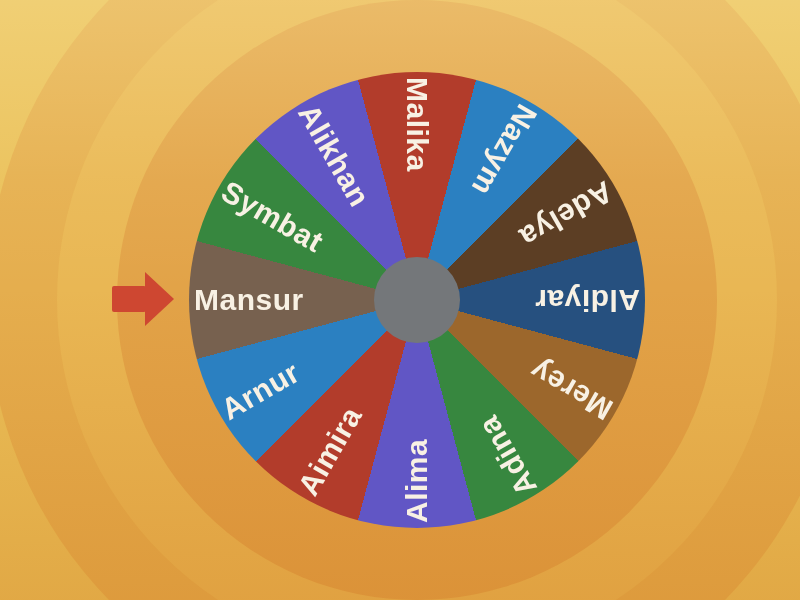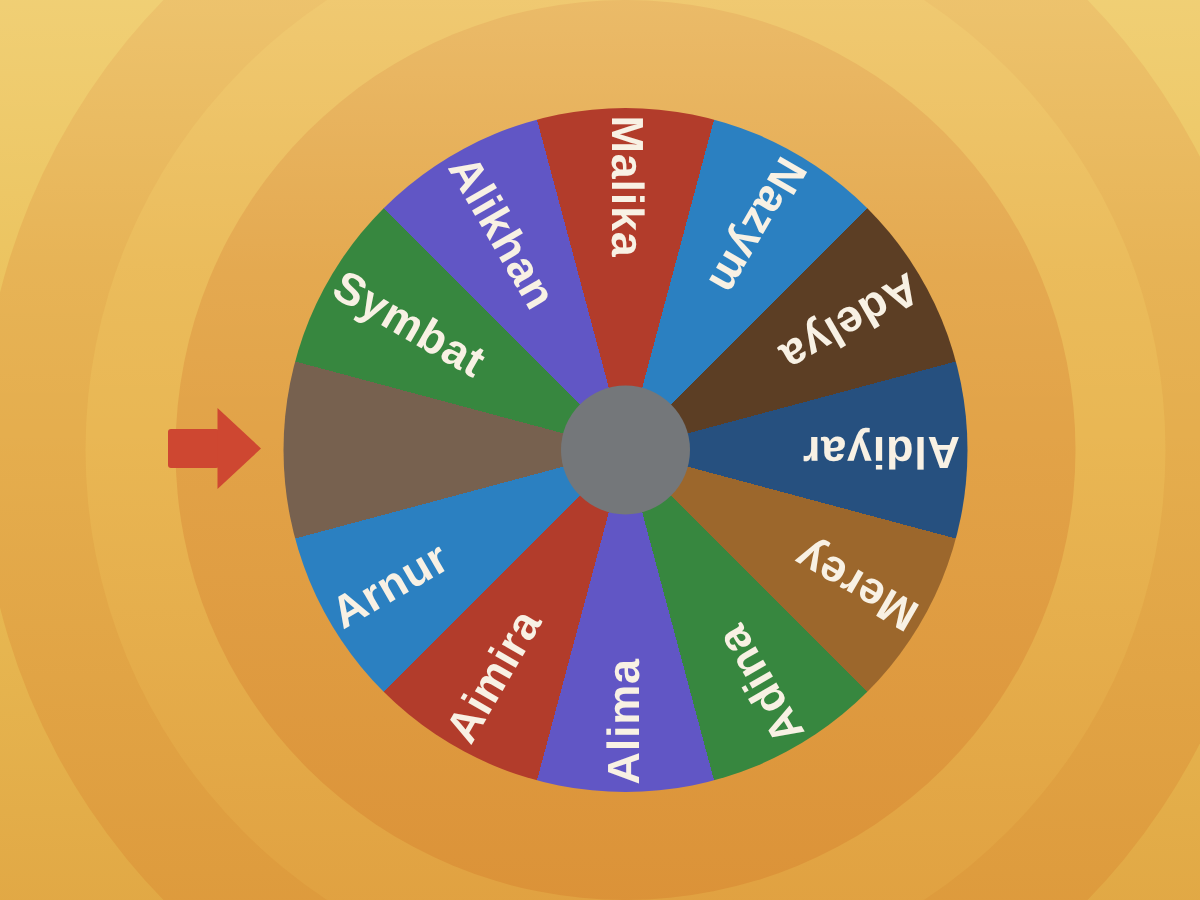--- a/index.html
+++ b/index.html
@@ -110,20 +110,21 @@
     <div class="hub" id="hub" style="background: rgb(116, 119, 122);"></div>
   <div class="seg-label" style="left: 228px; top: 73px; color: rgb(248, 241, 228); transform: translate(-50%, -50%) rotate(90deg);">Malika</div>
       <div class="seg-label" style="left: 305.5px; top: 93.7661px; color: rgb(248, 241, 228); transform: translate(-50%, -50%) rotate(120deg);">Nazym</div>
       <div class="seg-label" style="left: 362.234px; top: 150.5px; color: rgb(248, 241, 228); transform: translate(-50%, -50%) rotate(150deg);">Adelya</div>
       <div class="seg-label" style="left: 383px; top: 228px; color: rgb(248, 241, 228); transform: translate(-50%, -50%) rotate(180deg);">Aldiyar</div>
       <div class="seg-label" style="left: 362.234px; top: 305.5px; color: rgb(248, 241, 228); transform: translate(-50%, -50%) rotate(210deg);">Merey</div>
       <div class="seg-label" style="left: 305.5px; top: 362.234px; color: rgb(248, 241, 228); transform: translate(-50%, -50%) rotate(240deg);">Adina</div>
       <div class="seg-label" style="left: 228px; top: 383px; color: rgb(248, 241, 228); transform: translate(-50%, -50%) rotate(270deg);">Alima</div>
       <div class="seg-label" style="left: 150.5px; top: 362.234px; color: rgb(248, 241, 228); transform: translate(-50%, -50%) rotate(300deg);">Aimira</div>
       <div class="seg-label" style="left: 93.7661px; top: 305.5px; color: rgb(248, 241, 228); transform: translate(-50%, -50%) rotate(330deg);">Arnur</div>
+      <div class="seg-label" style="left: 73px; top: 228px; color: rgb(248, 241, 228); transform: translate(-50%, -50%) rotate(360deg);">Mansur</div>
       <div class="seg-label" style="left: 93.7661px; top: 150.5px; color: rgb(248, 241, 228); transform: translate(-50%, -50%) rotate(390deg);">Symbat</div>
       <div class="seg-label" style="left: 150.5px; top: 93.7661px; color: rgb(248, 241, 228); transform: translate(-50%, -50%) rotate(420deg);">Alikhan</div>
     </div>
 
   <div class="pointer">
     <div class="pointer-tail" id="pointer-tail" style="background: rgb(206, 71, 49);"></div>
     <div class="pointer-head" id="pointer-head" style="border-left-color: rgb(206, 71, 49);"></div>
   </div>
 </div>
 

